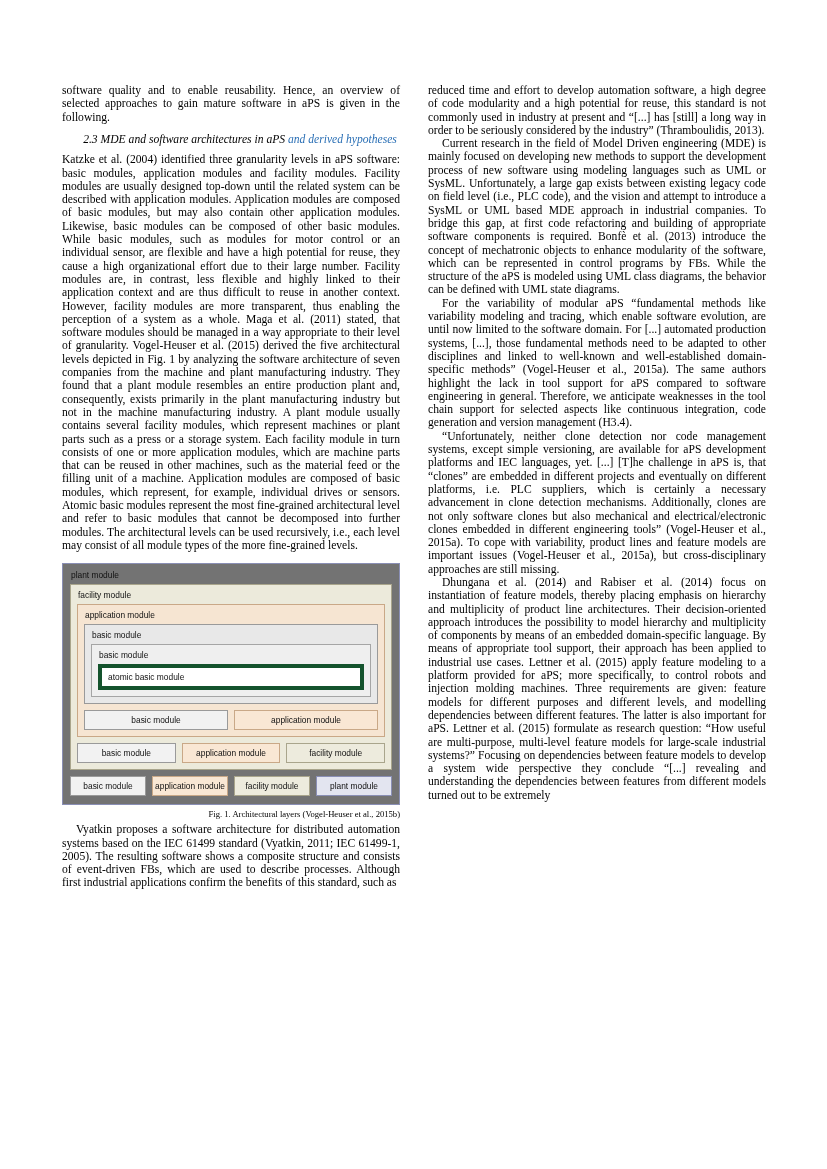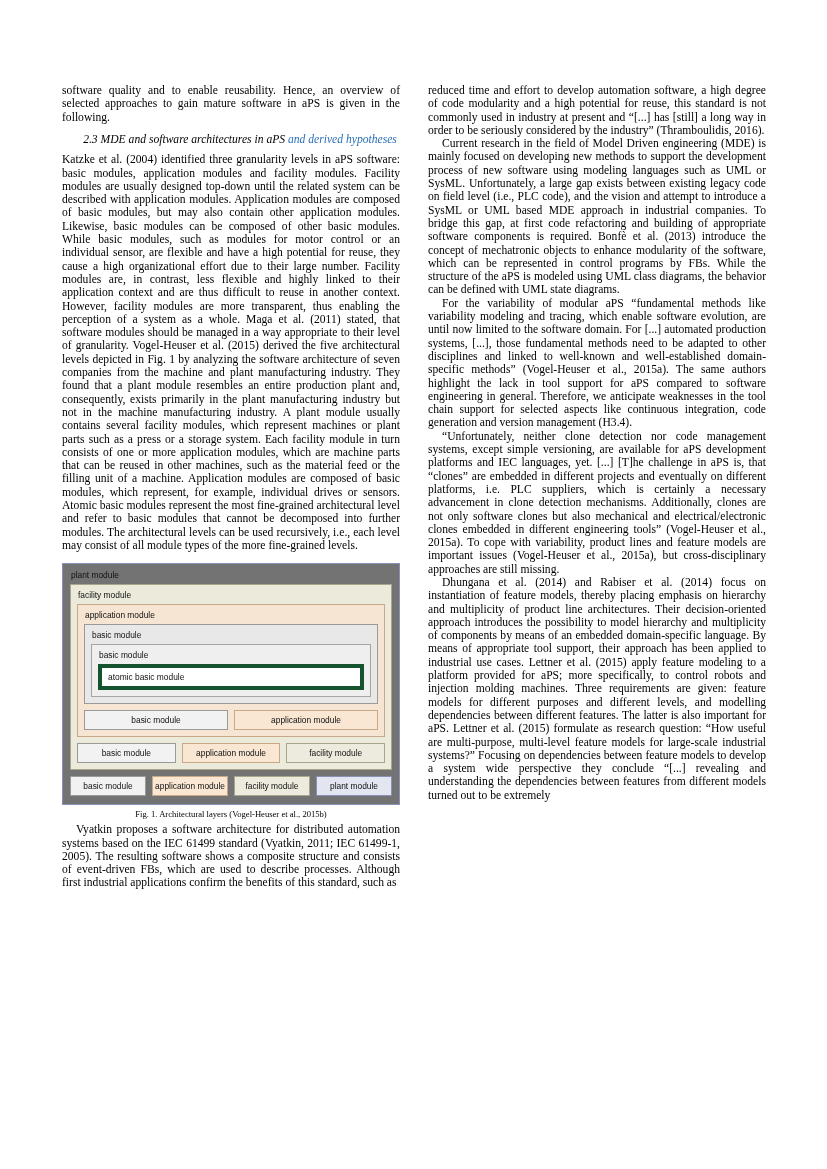--- a/index.html
+++ b/index.html
@@ -101,21 +101,21 @@
   }
   .chip.basic { background: #f2f2f2; border-color: #9a9a9a; }
   .chip.app { background: #f9e7d4; border-color: #c9a887; }
   .chip.fac { background: #edebdd; border-color: #a9a58c; }
   .chip.plant { background: #e3e5f0; border-color: #8a8fb5; }
   .row.two .chip { flex: 1 1 50%; }
   .fig-caption {
     font-size: 8.6px;
     line-height: 11px;
     margin-top: 4px;
-    text-align: center;
+    text-align: right;
     font-family: "Liberation Serif", serif;
   }
 </style>
 </head>
 <body>
 
 <div class="page">
   <div class="columns">
 
     <div class="col">
@@ -169,21 +169,21 @@
             <div class="chip plant">plant module</div>
           </div>
         </div>
         <div class="fig-caption">Fig. 1.  Architectural layers (Vogel-Heuser et al., 2015b)</div>
       </div>
 
       <p>Vyatkin proposes a software architecture for distributed automation systems based on the IEC 61499 standard (Vyatkin, 2011; IEC 61499-1, 2005). The resulting software shows a composite structure and consists of event-driven FBs, which are used to describe processes. Although first industrial applications confirm the benefits of this standard, such as</p>
     </div>
 
     <div class="col">
-      <p class="noindent">reduced time and effort to develop automation software, a high degree of code modularity and a high potential for reuse, this standard is not commonly used in industry at present and “[...] has [still] a long way in order to be seriously considered by the industry” (Thramboulidis, 2016).</p>
+      <p class="noindent">reduced time and effort to develop automation software, a high degree of code modularity and a high potential for reuse, this standard is not commonly used in industry at present and “[...] has [still] a long way in order to be seriously considered by the industry” (Thramboulidis, 2013).</p>
       <p>Current research in the field of Model Driven engineering (MDE) is mainly focused on developing new methods to support the development process of new software using modeling languages such as UML or SysML. Unfortunately, a large gap exists between existing legacy code on field level (i.e., PLC code), and the vision and attempt to introduce a SysML or UML based MDE approach in industrial companies. To bridge this gap, at first code refactoring and building of appropriate software components is required. Bonfè et al. (2013) introduce the concept of mechatronic objects to enhance modularity of the software, which can be represented in control programs by FBs. While the structure of the aPS is modeled using UML class diagrams, the behavior can be defined with UML state diagrams.</p>
       <p>For the variability of modular aPS “fundamental methods like variability modeling and tracing, which enable software evolution, are until now limited to the software domain. For [...] automated production systems, [...], those fundamental methods need to be adapted to other disciplines and linked to well-known and well-established domain-specific methods” (Vogel-Heuser et al., 2015a). The same authors highlight the lack in tool support for aPS compared to software engineering in general. Therefore, we anticipate weaknesses in the tool chain support for selected aspects like continuous integration, code generation and version management (H3.4).</p>
       <p>“Unfortunately, neither clone detection nor code management systems, except simple versioning, are available for aPS development platforms and IEC languages, yet. [...] [T]he challenge in aPS is, that “clones” are embedded in different projects and eventually on different platforms, i.e. PLC suppliers, which is certainly a necessary advancement in clone detection mechanisms. Additionally, clones are not only software clones but also mechanical and electrical/electronic clones embedded in different engineering tools” (Vogel-Heuser et al., 2015a). To cope with variability, product lines and feature models are important issues (Vogel-Heuser et al., 2015a), but cross-disciplinary approaches are still missing.</p>
       <p>Dhungana et al. (2014) and Rabiser et al. (2014) focus on instantiation of feature models, thereby placing emphasis on hierarchy and multiplicity of product line architectures. Their decision-oriented approach introduces the possibility to model hierarchy and multiplicity of components by means of an embedded domain-specific language. By means of appropriate tool support, their approach has been applied to industrial use cases. Lettner et al. (2015) apply feature modeling to a platform provided for aPS; more specifically, to control robots and injection molding machines. Three requirements are given: feature models for different purposes and different levels, and modelling dependencies between different features. The latter is also important for aPS. Lettner et al. (2015) formulate as research question: “How useful are multi-purpose, multi-level feature models for large-scale industrial systems?” Focusing on dependencies between feature models to develop a system wide perspective they conclude “[...] revealing and understanding the dependencies between features from different models turned out to be extremely</p>
     </div>
 
   </div>
 </div>
 
 </body></html>

